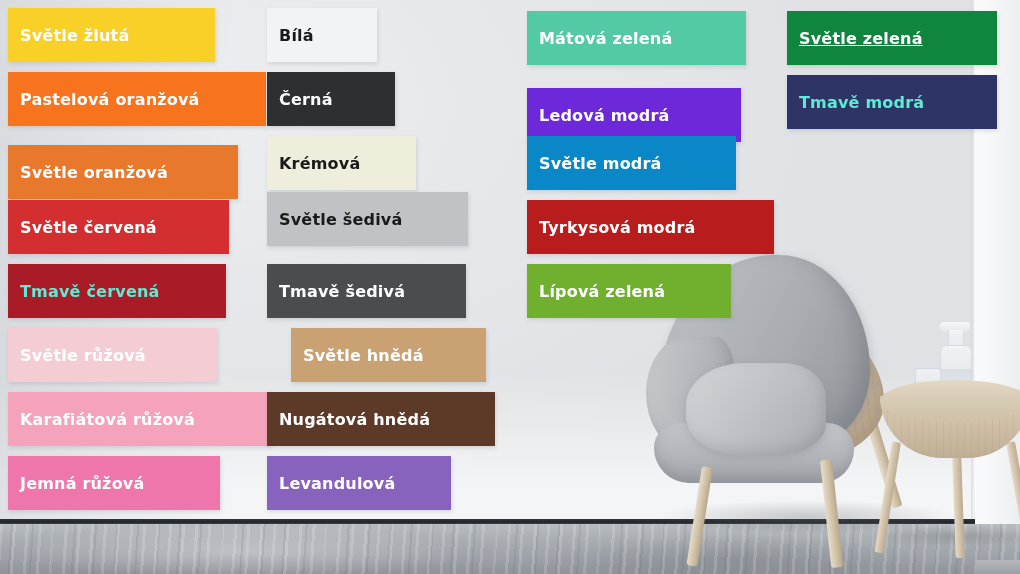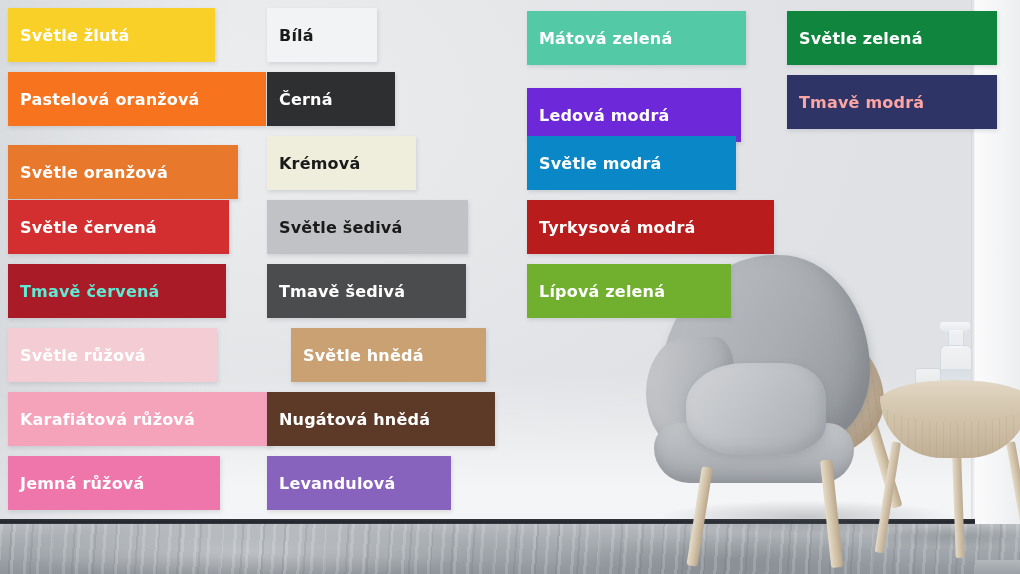--- a/index.html
+++ b/index.html
@@ -207,27 +207,27 @@
       <div class="swatch" style="left: 8px; top: 72px; width: 234px; background: rgb(247, 115, 30); color: rgb(255, 255, 255);">Pastelová oranžová</div>
       <div class="swatch" style="left: 8px; top: 136px; width: 206px; background: rgb(232, 120, 43); color: rgb(255, 255, 255); margin-top: 9px;">Světle oranžová</div>
       <div class="swatch" style="left: 8px; top: 200px; width: 197px; background: rgb(211, 47, 48); color: rgb(255, 255, 255);">Světle červená</div>
       <div class="swatch" style="left: 8px; top: 264px; width: 194px; background: rgb(169, 28, 39); color: #5eead4;">Tmavě červená</div>
       <div class="swatch" style="left: 8px; top: 328px; width: 185px; background: rgb(243, 205, 211); color: rgb(255, 255, 255);">Světle růžová</div>
       <div class="swatch" style="left: 8px; top: 392px; width: 239px; background: rgb(245, 162, 187); color: rgb(255, 255, 255);">Karafiátová růžová</div>
       <div class="swatch" style="left: 8px; top: 456px; width: 188px; background: rgb(239, 118, 171); color: rgb(255, 255, 255);">Jemná růžová</div>
       <div class="swatch" style="left: 267px; top: 8px; width: 86px; background: rgb(242, 243, 244); color: rgb(26, 26, 26);">Bílá</div>
       <div class="swatch" style="left: 267px; top: 72px; width: 104px; background: rgb(46, 47, 49); color: rgb(255, 255, 255); text-align: center;">Černá</div>
       <div class="swatch" style="left: 267px; top: 136px; width: 125px; background: rgb(239, 237, 220); color: rgb(26, 26, 26);">Krémová</div>
-      <div class="swatch" style="left: 267px; top: 200px; width: 177px; background: rgb(192, 194, 197); color: rgb(26, 26, 26);">Světle šedivá</div>
+      <div class="swatch" style="left: 267px; top: 192px; width: 177px; background: rgb(192, 194, 197); color: rgb(26, 26, 26);">Světle šedivá</div>
       <div class="swatch" style="left: 267px; top: 264px; width: 175px; background: rgb(75, 76, 78); color: rgb(255, 255, 255);">Tmavě šedivá</div>
       <div class="swatch" style="left: 267px; top: 328px; width: 171px; background: rgb(201, 161, 115); color: rgb(255, 255, 255); margin-left: 24px;">Světle hnědá</div>
       <div class="swatch" style="left: 267px; top: 392px; width: 204px; background: rgb(92, 58, 39); color: rgb(255, 255, 255);">Nugátová hnědá</div>
       <div class="swatch" style="left: 267px; top: 456px; width: 160px; background: rgb(135, 99, 189); color: rgb(255, 255, 255);">Levandulová</div>
       <div class="swatch" style="left: 527px; top: 11px; width: 195px; background: rgb(84, 201, 166); color: rgb(255, 255, 255);">Mátová zelená</div>
       <div class="swatch" style="left: 527px; top: 88px; width: 190px; background: #6d28d9; color: rgb(255, 255, 255);">Ledová modrá</div>
       <div class="swatch" style="left: 527px; top: 136px; width: 185px; background: rgb(10, 135, 198); color: rgb(255, 255, 255);">Světle modrá</div>
       <div class="swatch" style="left: 527px; top: 200px; width: 223px; background: #b91c1c; color: rgb(255, 255, 255);">Tyrkysová modrá</div>
       <div class="swatch" style="left: 527px; top: 264px; width: 180px; background: rgb(113, 176, 47); color: rgb(255, 255, 255);">Lípová zelená</div>
-      <div class="swatch" style="left: 787px; top: 11px; width: 186px; background: rgb(16, 133, 62); color: rgb(255, 255, 255);">Světle zelená</div>
-      <div class="swatch" style="left: 787px; top: 75px; width: 186px; background: rgb(46, 53, 102); color: #fca5a5;">Tmavě modrá</div>
+      <div class="swatch" style="left: 787px; top: 11px; width: 186px; background: rgb(16, 133, 62); color: rgb(255, 255, 255); text-decoration: underline;">Světle zelená</div>
+      <div class="swatch" style="left: 787px; top: 75px; width: 186px; background: rgb(46, 53, 102); color: #5eead4;">Tmavě modrá</div>
     </div>
 
 </div>
 
 </body></html>

